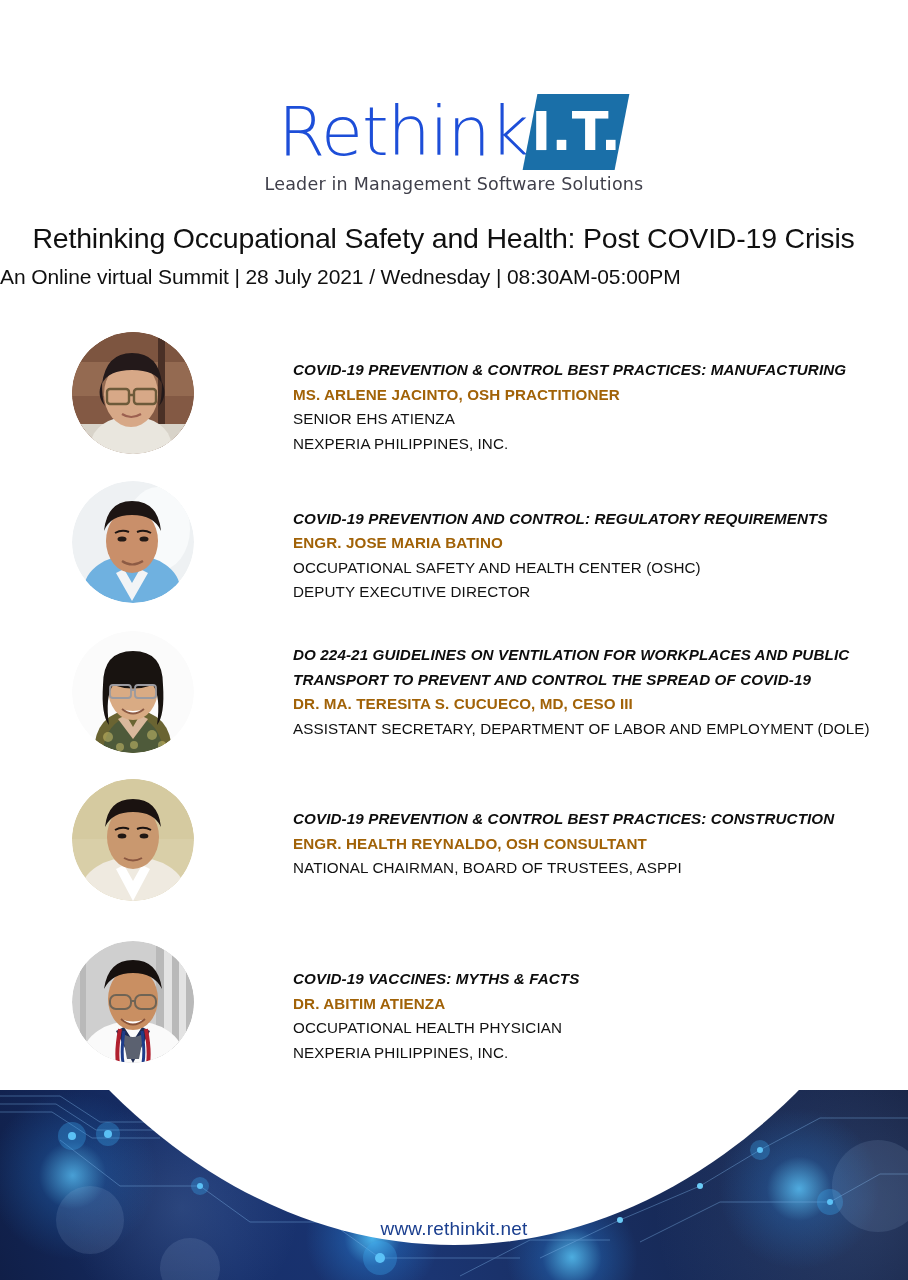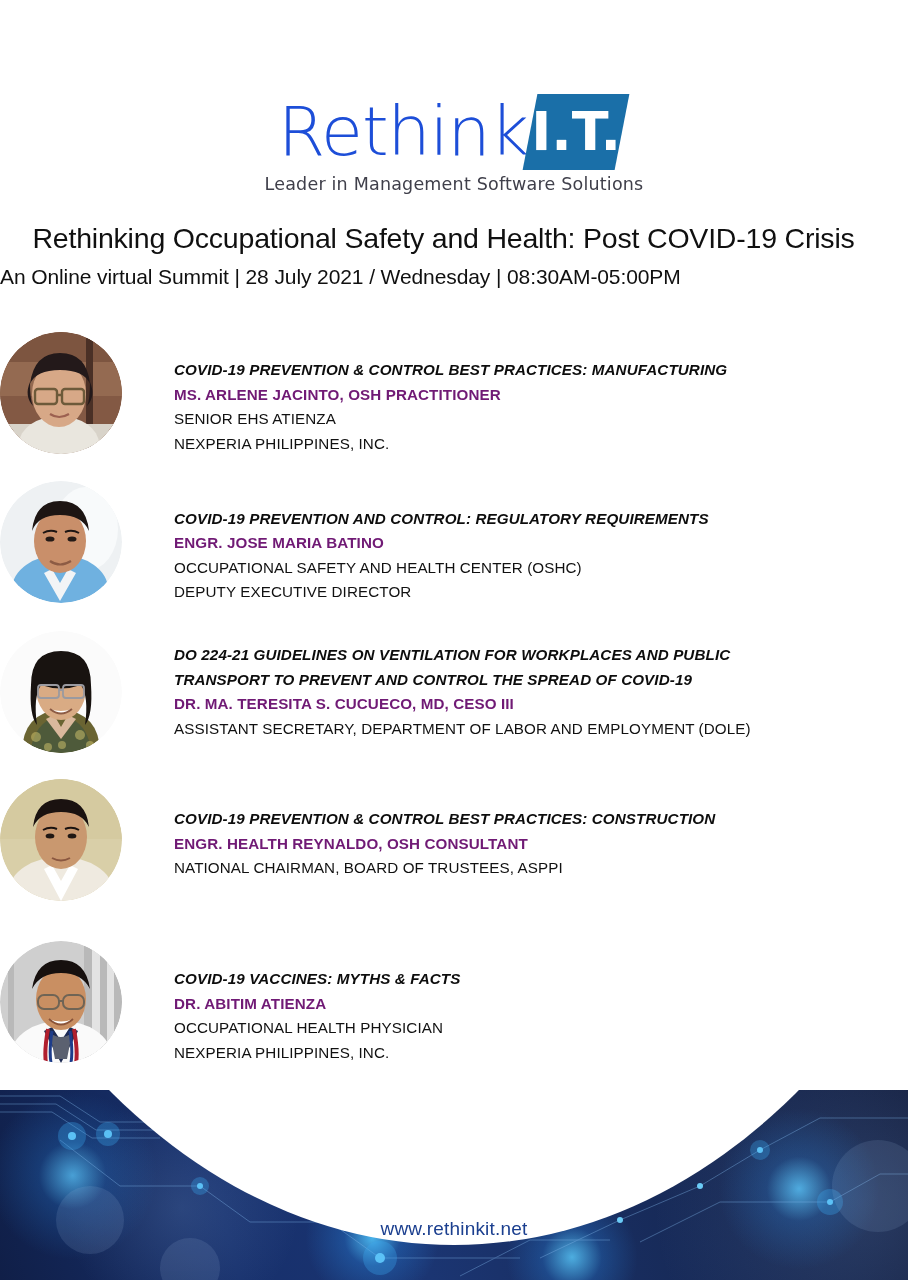--- a/index.html
+++ b/index.html
@@ -143,21 +143,23 @@
   
   .speakers {
     position: absolute;
     left: 0; top: 330px;
     width: 908px;
   }
   .speaker {
     position: relative;
     display: flex;
     align-items: flex-start;
+    padding-left: 72px;
     margin-bottom: 22px;
+    gap: 47px;
   }
   .photo {
     position: relative;
     width: 122px;
     height: 122px;
     border-radius: 50%;
     overflow: hidden;
     flex: 0 0 122px;
     margin-top: 2px;
   }
@@ -171,21 +173,21 @@
     font-size: 15.2px;
     font-weight: 700;
     font-style: italic;
     color: #0d0d0d;
     line-height: 1.62;
     letter-spacing: 0.1px;
   }
   .sname {
     font-size: 15.2px;
     font-weight: 700;
-    color: #701a75;
+    color: #a16207;
     line-height: 1.62;
     letter-spacing: 0.1px;
   }
   .sline {
     font-size: 15.2px;
     font-weight: 400;
     color: #111111;
     line-height: 1.62;
     letter-spacing: 0.1px;
   }

